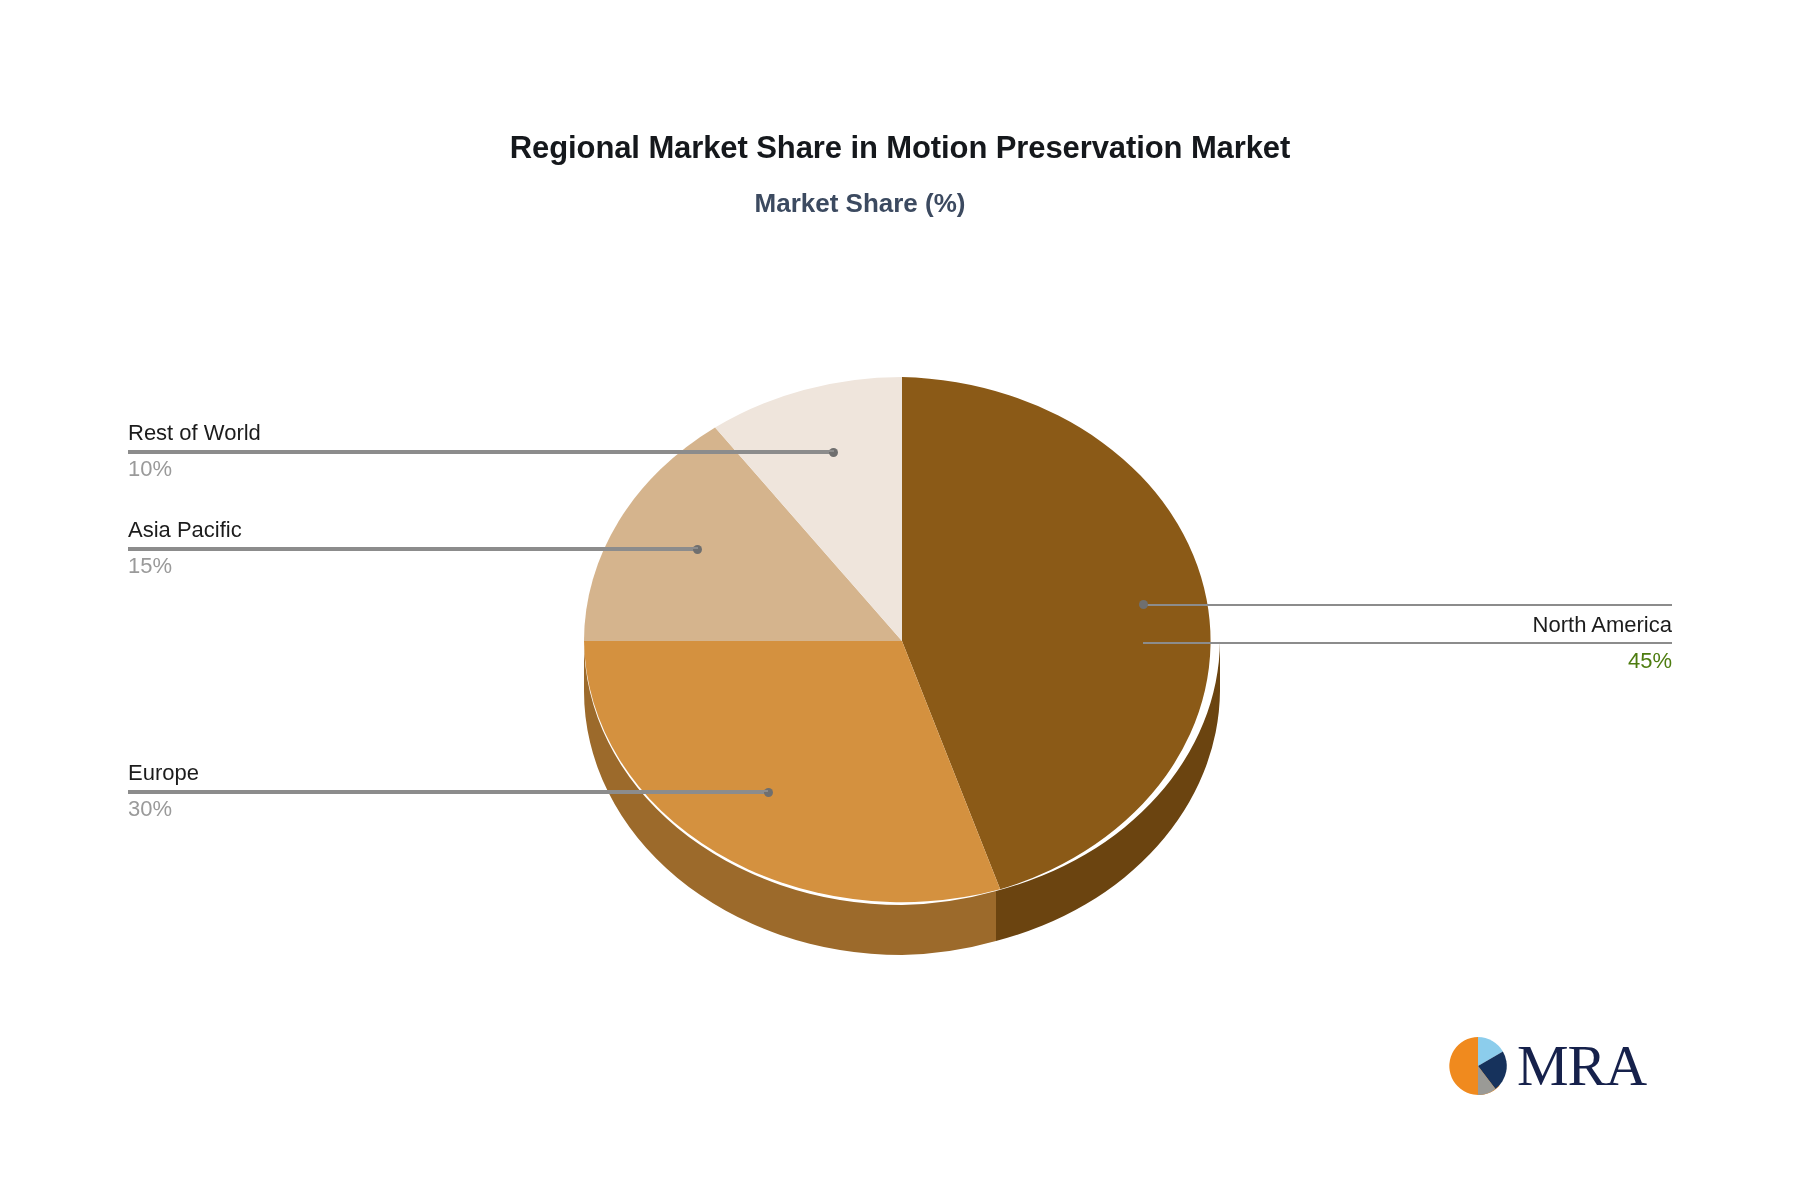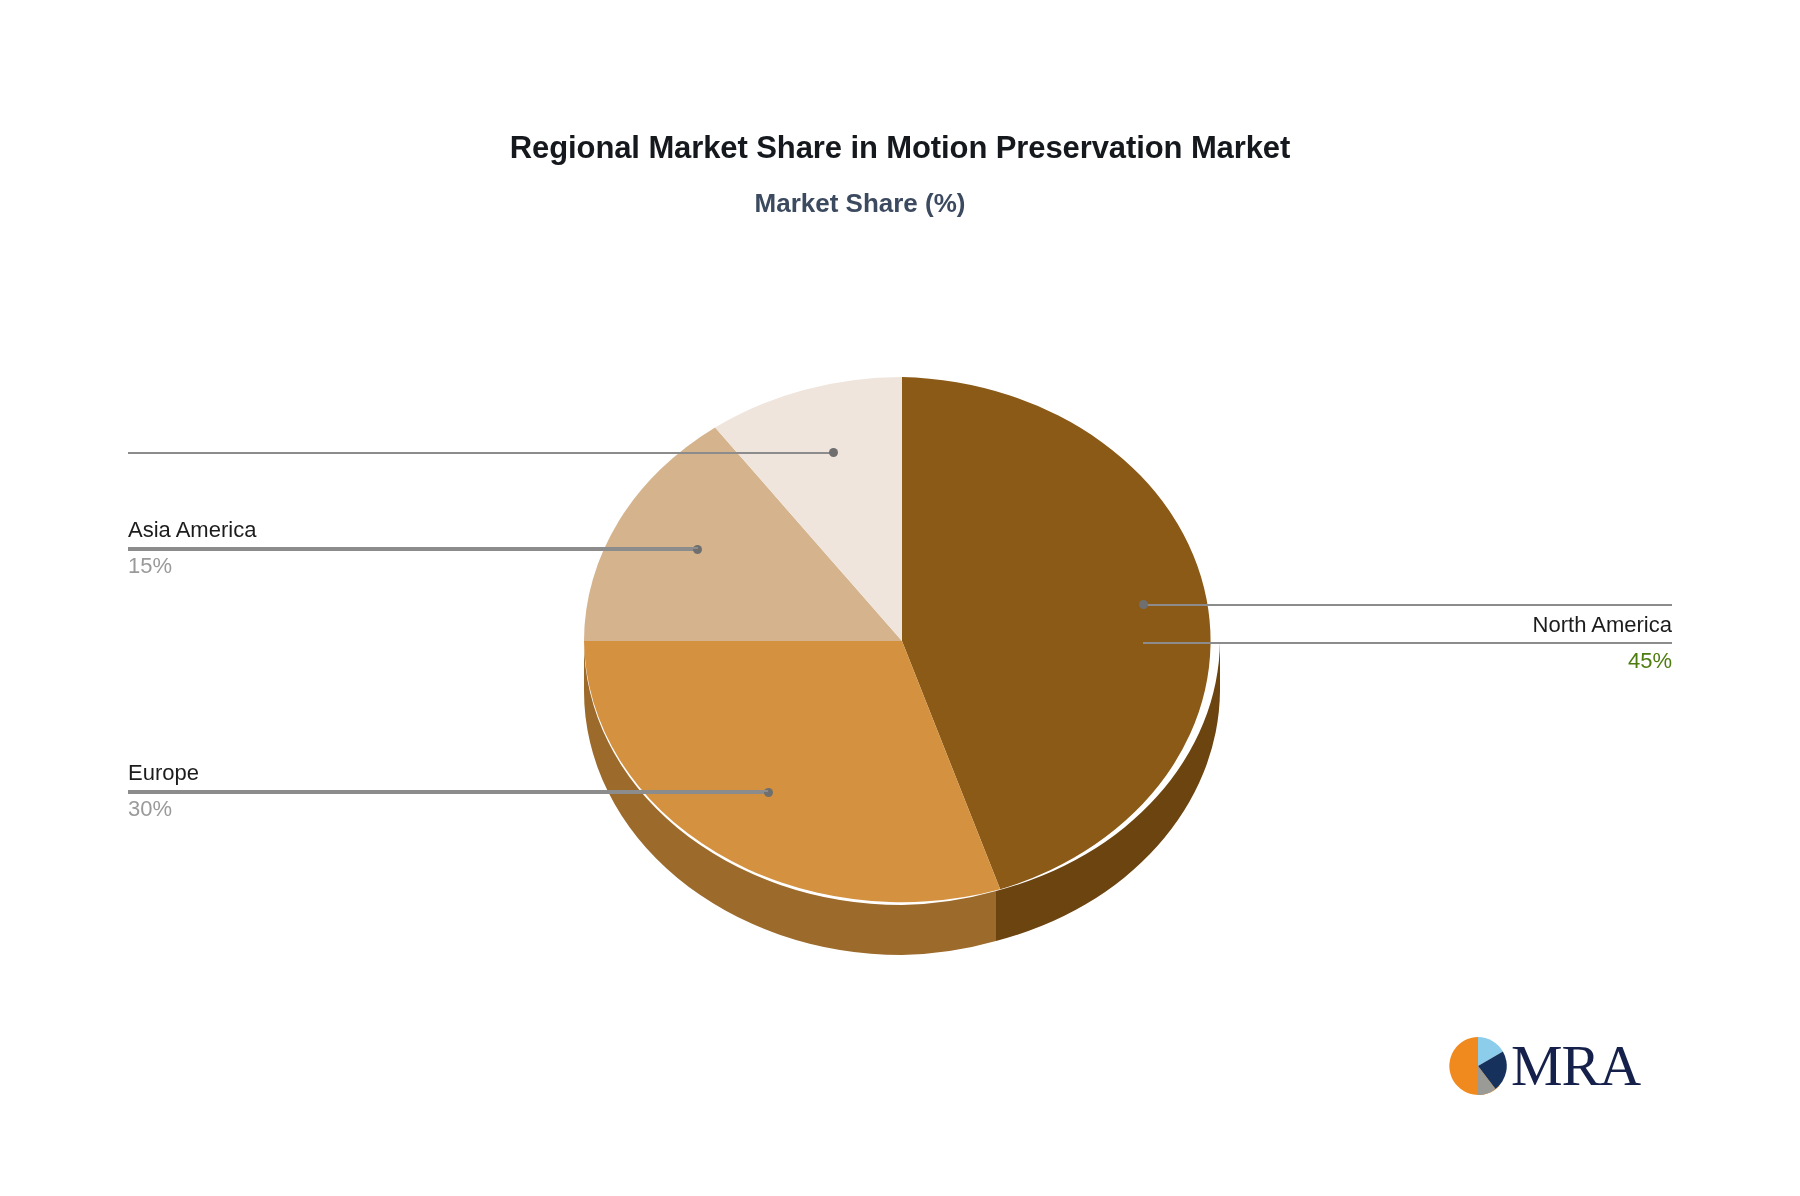--- a/index.html
+++ b/index.html
@@ -101,21 +101,21 @@
     height: 72px;
     display: flex;
     align-items: center;
   }
   .logo-text {
     font-family: "Liberation Serif", serif;
     font-size: 58px;
     line-height: 58px;
     color: #16214b;
     letter-spacing: -1px;
-    margin-left: 2px;
+    margin-left: 8px;
   }
 </style>
 </head>
 <body>
 
 <div id="canvas" style="background: rgb(255, 255, 255);">
 
   <div class="title" style="color: rgb(21, 24, 28);">Regional Market Share in Motion Preservation Market</div>
   <div class="subtitle" style="color: rgb(60, 74, 96);">Market Share (%)</div>
 
@@ -160,23 +160,28 @@
 
   <div class="leader" style="left: 128px; top: 549px; width: 570px; background: rgb(140, 140, 140);"></div>
   <div class="leader-dot" style="left:693px; top:545px;"></div>
 
   <div class="leader" style="left: 128px; top: 792px; width: 640px; background: rgb(140, 140, 140);"></div>
   <div class="leader-dot" style="left:764px; top:788px;"></div>
 
   <div class="leader" style="left: 1143px; top: 604px; width: 529px; background: rgb(140, 140, 140);"></div>
   <div class="leader-dot" style="left:1139px; top:600px;"></div>
 
+  <div class="callout left" style="left:128px; top:418px; width:706px;">
+    <div class="cl-name" style="color: rgb(28, 28, 28);">Rest of World</div>
+    <div class="cl-rule" style="background: rgb(140, 140, 140);"></div>
+    <div class="cl-val" style="color: rgb(154, 154, 154);">10%</div>
+  </div>
 
   <div class="callout left" style="left:128px; top:515px; width:570px;">
-    <div class="cl-name" style="color: rgb(28, 28, 28);">Asia America</div>
+    <div class="cl-name" style="color: rgb(28, 28, 28);">Asia Pacific</div>
     <div class="cl-rule" style="background: rgb(140, 140, 140);"></div>
     <div class="cl-val" style="color: rgb(154, 154, 154);">15%</div>
   </div>
 
   <div class="callout left" style="left:128px; top:758px; width:640px;">
     <div class="cl-name" style="color: rgb(28, 28, 28);">Europe</div>
     <div class="cl-rule" style="background: rgb(140, 140, 140);"></div>
     <div class="cl-val" style="color: rgb(154, 154, 154);">30%</div>
   </div>
 

